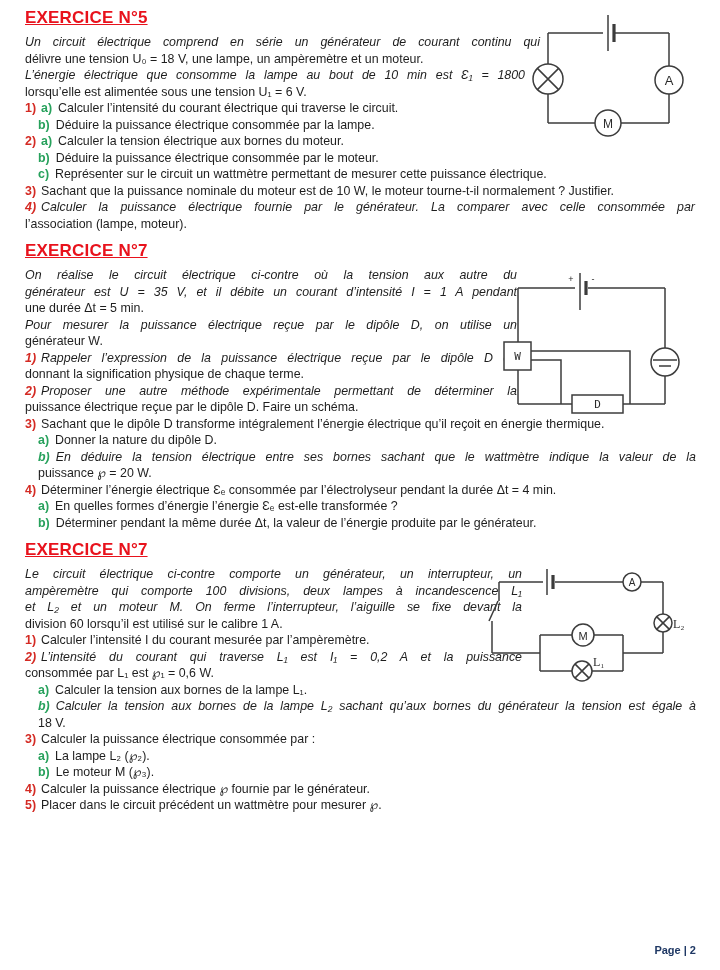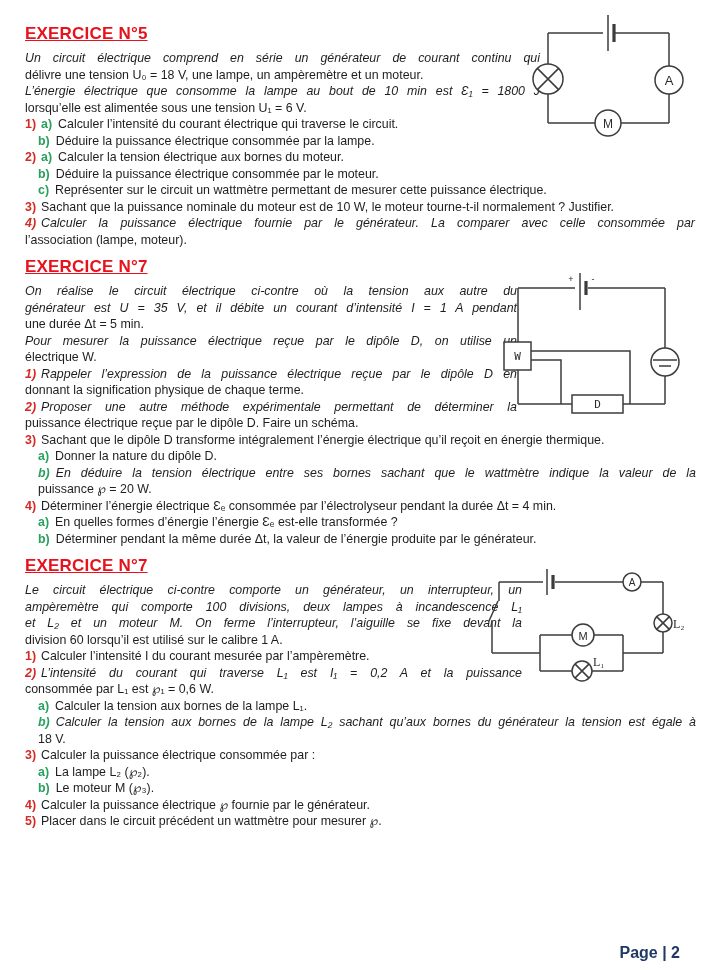--- a/index.html
+++ b/index.html
@@ -6,38 +6,38 @@
   .page{
     position:relative;width:720px;height:970px;box-sizing:border-box;
     padding:8px 25px 0 25px;background:#fff;overflow:hidden;
     font-family:"Liberation Sans","DejaVu Sans",sans-serif;
     font-size:12.4px;color:#1e1e1e;
   }
   .exh{
     font-size:17px;line-height:20px;font-weight:bold;color:#e8121c;
     text-decoration:underline;letter-spacing:.2px;margin:9px 0 6px 0;
   }
-  .exh.first{margin-top:16px;}
+  .exh.first{margin-top:0;}
   .ln{line-height:16.5px;}
   .n{color:#d42a23;font-weight:bold;margin-right:5px;}
   .l{color:#27a15c;font-weight:bold;margin-right:6px;}
   .ind{padding-left:13px;}
   .j{text-align:justify;text-align-last:justify;font-style:italic;}
   .w515{width:515px;} .w492{width:492px;} .w497{width:497px;}
   .w670{width:670px;} .w658{width:658px;}
   .diagram{position:absolute;}
   .wire{stroke:#3c3c3c;stroke-width:1.5;fill:none;}
   .thick{stroke:#3c3c3c;stroke-width:3.2;fill:none;}
   .comp{stroke:#3c3c3c;stroke-width:1.5;fill:#fff;}
   .clabel{font-family:"Liberation Sans",sans-serif;fill:#2a2a2a;}
   .mlabel{font-family:"DejaVu Sans Mono",monospace;fill:#2a2a2a;}
   .slabel{font-family:"Liberation Serif",serif;fill:#2a2a2a;}
   .footer{
-    position:absolute;top:944px;right:40px;
-    color:#1f3864;font-weight:bold;font-size:16px;
+    position:absolute;top:944px;right:24px;
+    color:#1f3864;font-weight:bold;font-size:11px;
     font-family:"Liberation Sans",sans-serif;
   }
 </style>
 </head>
 <body>
 
 <div class="page">
 
   <div class="exh first">EXERCICE N°5</div>
 
@@ -53,21 +53,21 @@
   <div class="ln"><span class="n">3)</span><span>Sachant que la puissance nominale du moteur est de 10 W, le moteur tourne-t-il normalement ?  Justifier.</span></div>
   <div class="ln j w670"><span class="n">4)</span><span>Calculer la puissance électrique fournie par le générateur. La comparer avec celle consommée par</span></div>
   <div class="ln"><span>l’association (lampe, moteur).</span></div>
 
   <div class="exh">EXERCICE N°7</div>
 
   <div class="ln j w492"><span>On réalise le circuit électrique ci-contre où la tension aux autre du</span></div>
   <div class="ln j w492"><span>générateur est U = 35 V, et il débite un courant d’intensité I = 1 A pendant</span></div>
   <div class="ln"><span>une durée Δt = 5 min.</span></div>
   <div class="ln j w492"><span>Pour mesurer la puissance électrique reçue par le dipôle D, on utilise un</span></div>
-  <div class="ln"><span>électrique W.</span></div>
+  <div class="ln"><span>générateur W.</span></div>
   <div class="ln j w492"><span class="n">1)</span><span>Rappeler l’expression de la puissance électrique reçue par le dipôle D en</span></div>
   <div class="ln"><span>donnant la signification physique de chaque terme.</span></div>
   <div class="ln j w492"><span class="n">2)</span><span>Proposer une autre méthode expérimentale permettant de déterminer la</span></div>
   <div class="ln"><span>puissance électrique reçue par le dipôle D. Faire un schéma.</span></div>
   <div class="ln"><span class="n">3)</span><span>Sachant que le dipôle D transforme intégralement l’énergie électrique qu’il reçoit en énergie thermique.</span></div>
   <div class="ln ind"><span class="l">a)</span><span>Donner la nature du dipôle D.</span></div>
   <div class="ln ind j w658"><span class="l">b)</span><span>En déduire la tension électrique entre ses bornes sachant que le wattmètre indique la valeur de la</span></div>
   <div class="ln ind"><span>puissance ℘ = 20 W.</span></div>
   <div class="ln"><span class="n">4)</span><span>Déterminer l’énergie électrique Ɛₑ consommée par l’électrolyseur pendant la durée Δt = 4 min.</span></div>
   <div class="ln ind"><span class="l">a)</span><span>En quelles formes d’énergie l’énergie Ɛₑ est-elle transformée ?</span></div>

